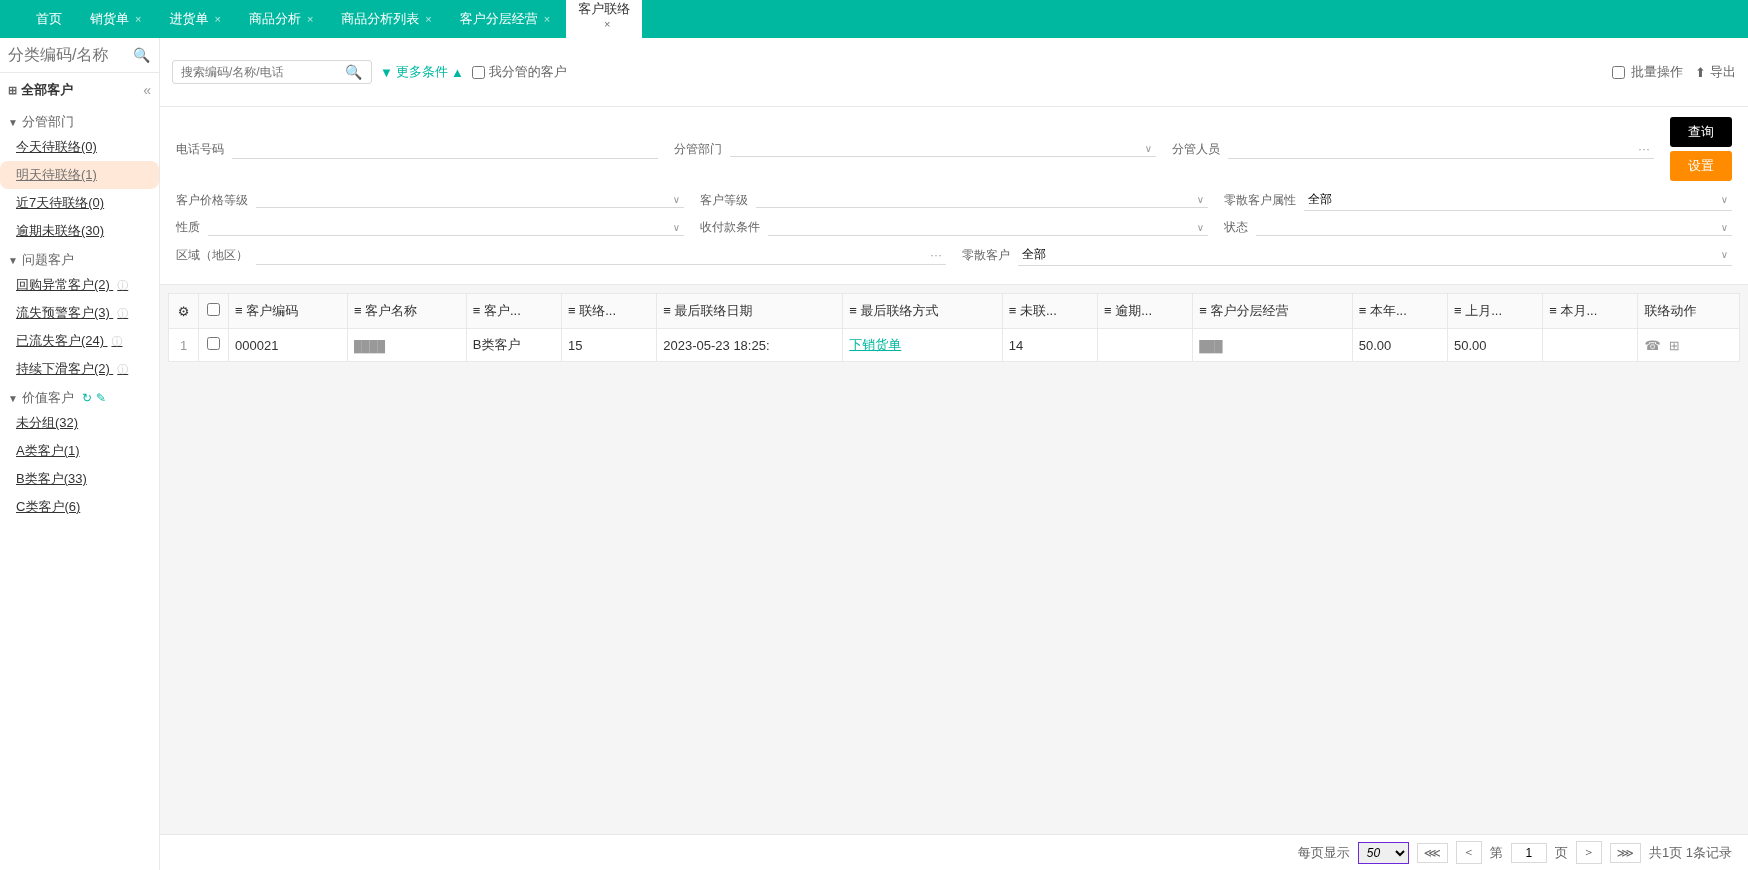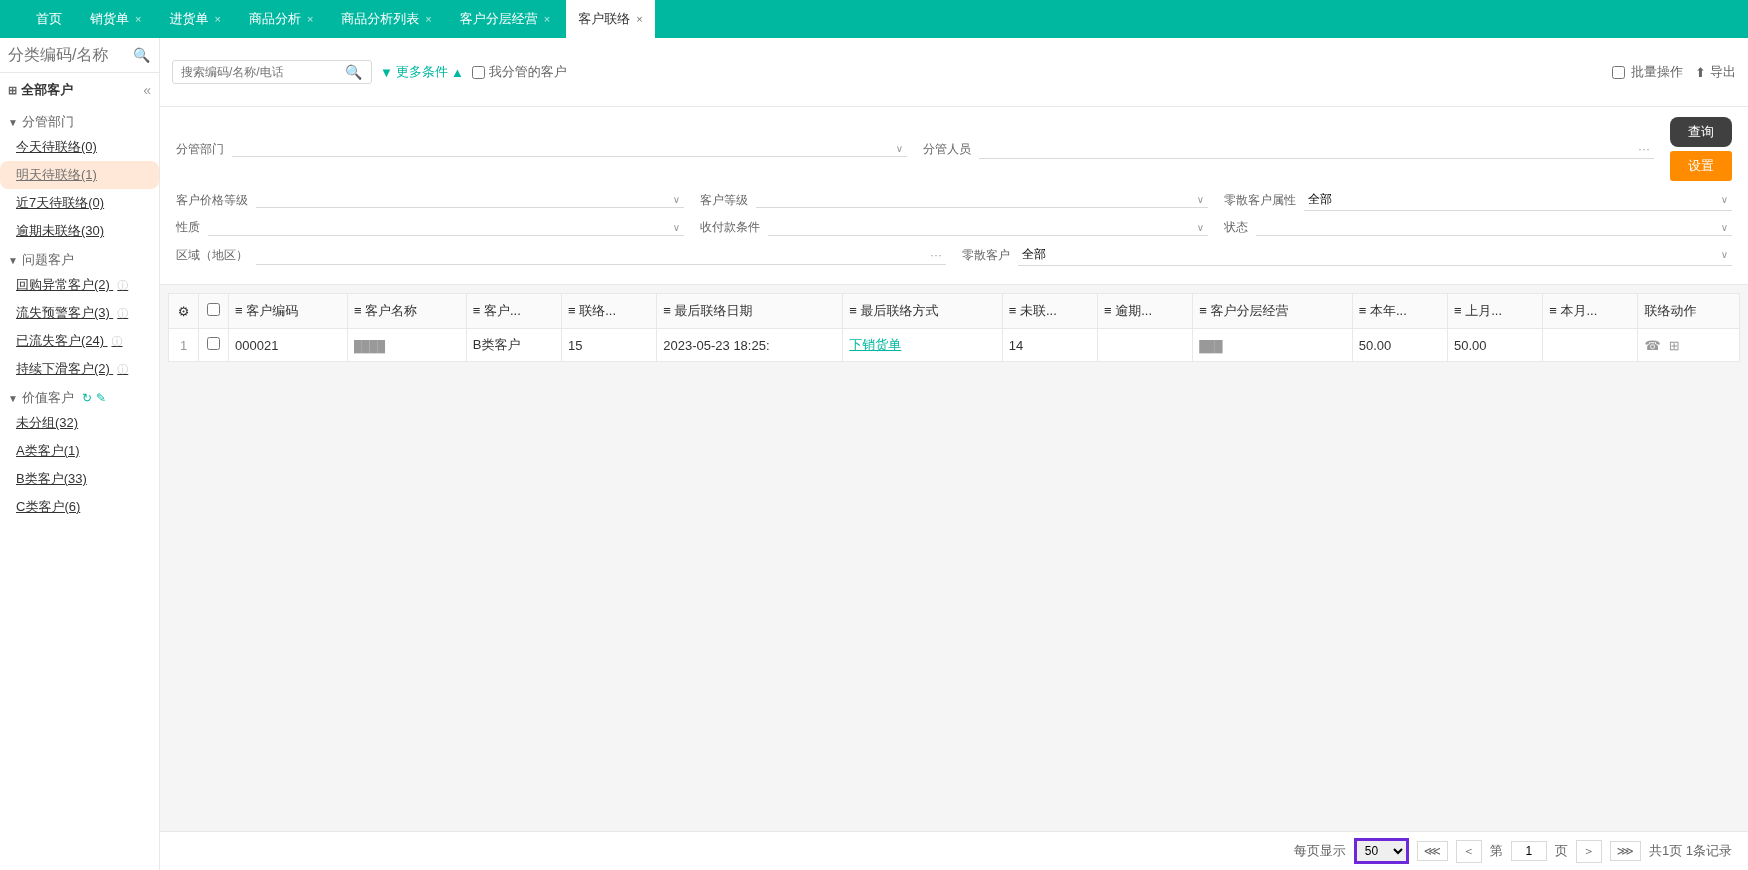--- a/index.html
+++ b/index.html
@@ -17,21 +17,21 @@
     .nav-item {
       color: #fff;
       padding: 0 12px;
       height: 38px;
       display: flex;
       align-items: center;
       cursor: pointer;
       font-size: 13px;
       white-space: nowrap;
     }
-    .nav-item.active { background: #fff; color: #333; }
+    .nav-item.active { background: #fff; color: #333; flex-direction: column; }
     .nav-item .close-x { margin-left: 6px; font-size: 11px; opacity: 0.7; }
 
     
     .main-layout {
       display: flex;
       height: calc(100vh - 38px);
     }
 
     
     .sidebar {
@@ -160,26 +160,26 @@
     }
     .filter-select-wrap {
       flex: 1;
       display: flex;
       align-items: center;
       border-bottom: 1px solid #d9d9d9;
       padding: 2px 4px;
     }
     .filter-select-wrap .caret { margin-left: auto; color: #999; font-size: 10px; }
     .query-btn {
-      background: #404040;
+      background: #000000;
       color: #fff;
       border: none;
       padding: 6px 18px;
       cursor: pointer;
-      border-radius: 8px;
+      border-radius: 3px;
       font-size: 13px;
     }
     .set-btn {
       background: #ff8c00;
       color: #fff;
       border: none;
       padding: 6px 18px;
       cursor: pointer;
       border-radius: 3px;
       font-size: 13px;
@@ -223,23 +223,24 @@
       border-top: 1px solid #e8e8e8;
       padding: 6px 16px;
       display: flex;
       align-items: center;
       justify-content: flex-end;
       gap: 8px;
       font-size: 12px;
       color: #666;
     }
     .page-select {
-      border: 3px solid #6d28d9;
+      border: 1px solid #6d28d9;
       padding: 2px 4px;
       font-size: 12px;
+      font-style: italic;
     }
     .page-btn {
       border: 1px solid #d9d9d9;
       background: #fff;
       padding: 2px 6px;
       cursor: pointer;
       font-size: 12px;
       color: #666;
     }
     .page-input {
@@ -389,20 +390,24 @@
         </div>
         <div class="export-btn">
           <span style="font-size:13px;">⬆</span>
           <span>导出</span>
         </div>
       </div>
     </div>
 
     <div class="filter-panel">
       <div class="filter-row">
+        <div class="filter-field">
+          <span class="filter-label">电话号码</span>
+          <input class="filter-input" type="text" style="width: 340px;">
+        </div>
         <div class="filter-field">
           <span class="filter-label">分管部门</span>
           <div class="filter-select-wrap">
             <span style="flex:1; color:#999; font-size:12px;"></span>
             <span class="caret">∨</span>
           </div>
         </div>
         <div class="filter-field">
           <span class="filter-label">分管人员</span>
           <div class="filter-select-wrap" style="flex:1;">

